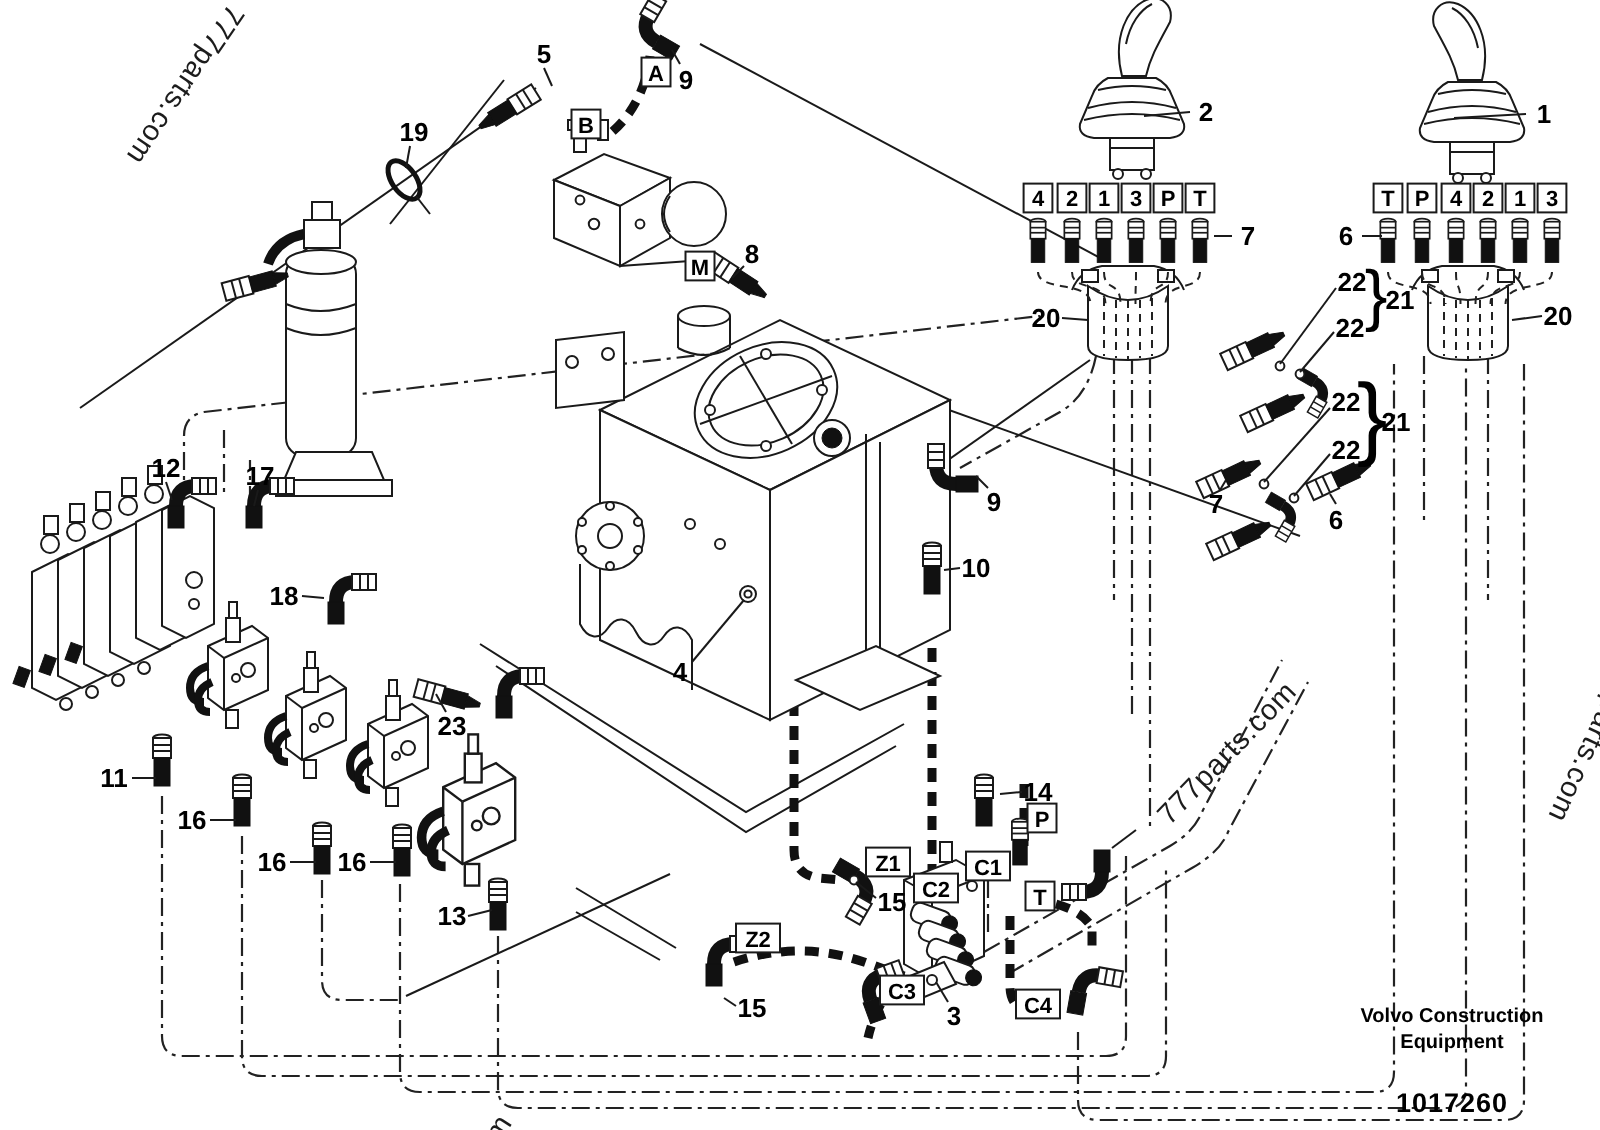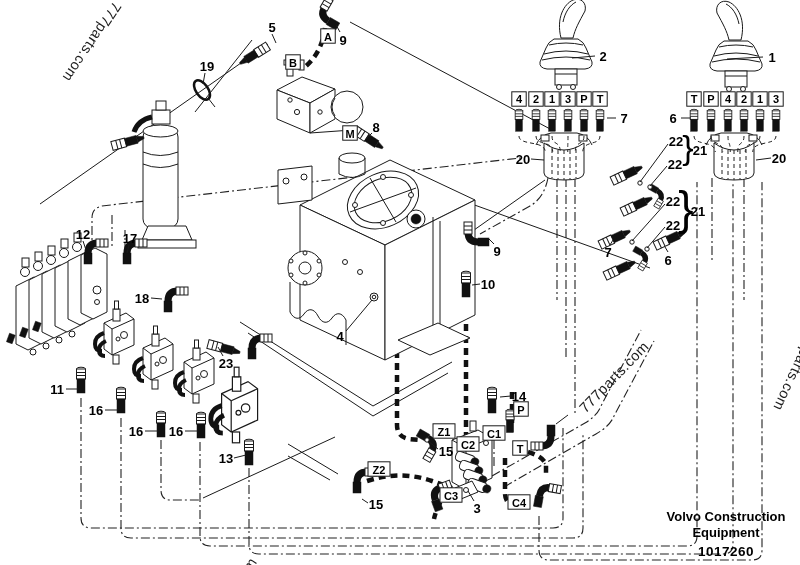--- a/index.html
+++ b/index.html
@@ -2,22 +2,22 @@
 <html><head>
 <meta charset="utf-8">
 <style>
   html,body{margin:0;padding:0;background:#888;}
   .page{width:800px;height:565px;position:relative;background:#ffffff;overflow:hidden;
         font-family:"Liberation Sans",sans-serif;}
   .page svg{position:absolute;left:0;top:0;}
   .wm{position:absolute;font-size:14.5px;color:#1c1c1c;white-space:nowrap;
       letter-spacing:.4px;transform-origin:center center;}
   .footer{position:absolute;right:14px;bottom:6px;width:120px;text-align:center;color:#000;}
-  .footer .co{font-size:13px;font-weight:bold;line-height:1.25;}
-  .footer .num{font-size:13.5px;font-weight:bold;margin-top:3px;letter-spacing:.5px;}
+  .footer .co{font-size:10px;font-weight:bold;line-height:1.25;}
+  .footer .num{font-size:13.5px;font-weight:bold;margin-top:16px;letter-spacing:.5px;}
   
   .ln{stroke:#1a1a1a;stroke-width:1;fill:none;}
   .lw{stroke:#1a1a1a;stroke-width:1;fill:#fff;}
   .dd{stroke:#222;stroke-width:1.1;fill:none;stroke-dasharray:9 3 2 3;}
   .d2{stroke:#222;stroke-width:1;fill:none;stroke-dasharray:4 3;}
   .bd{stroke:#111;stroke-width:4.5;fill:none;stroke-dasharray:7 5;}
   .bk{fill:#111;stroke:#111;stroke-width:.5;}
   text.num{font:bold 13px "Liberation Sans",sans-serif;fill:#000;}
   text.pl{font:bold 11px "Liberation Sans",sans-serif;fill:#000;}
   text.brace{font-family:"Liberation Sans",sans-serif;fill:#000;}

